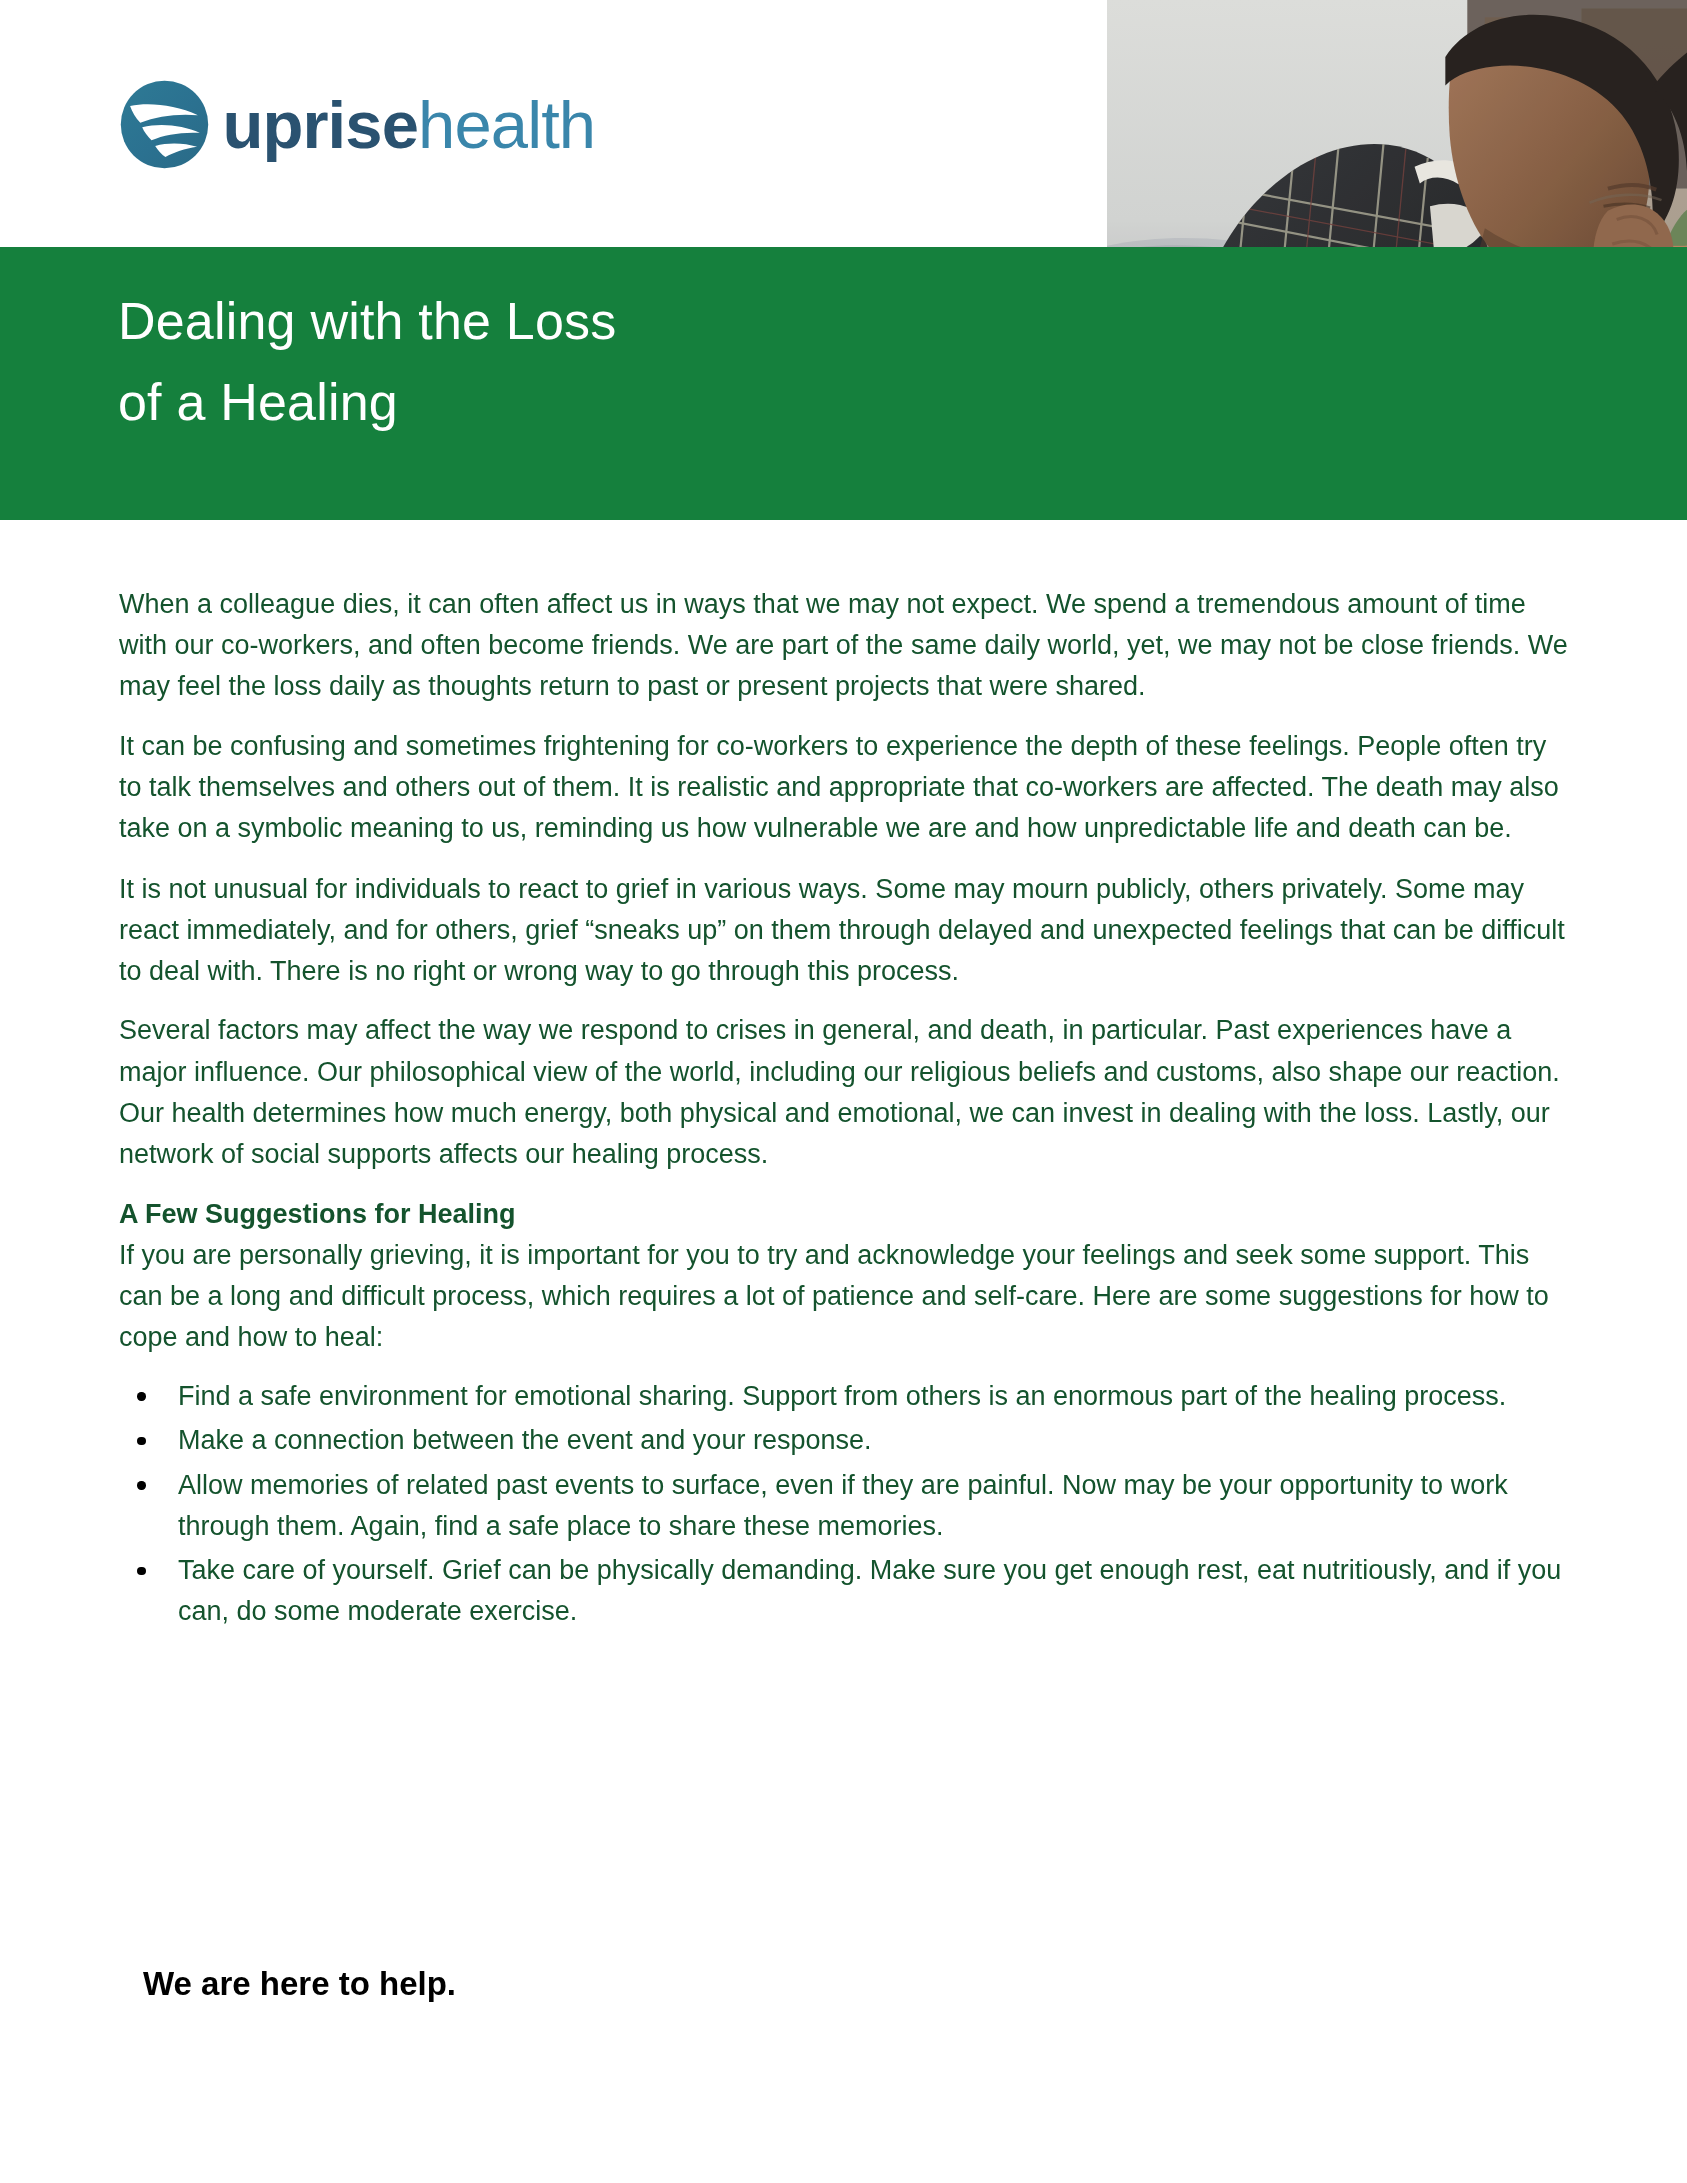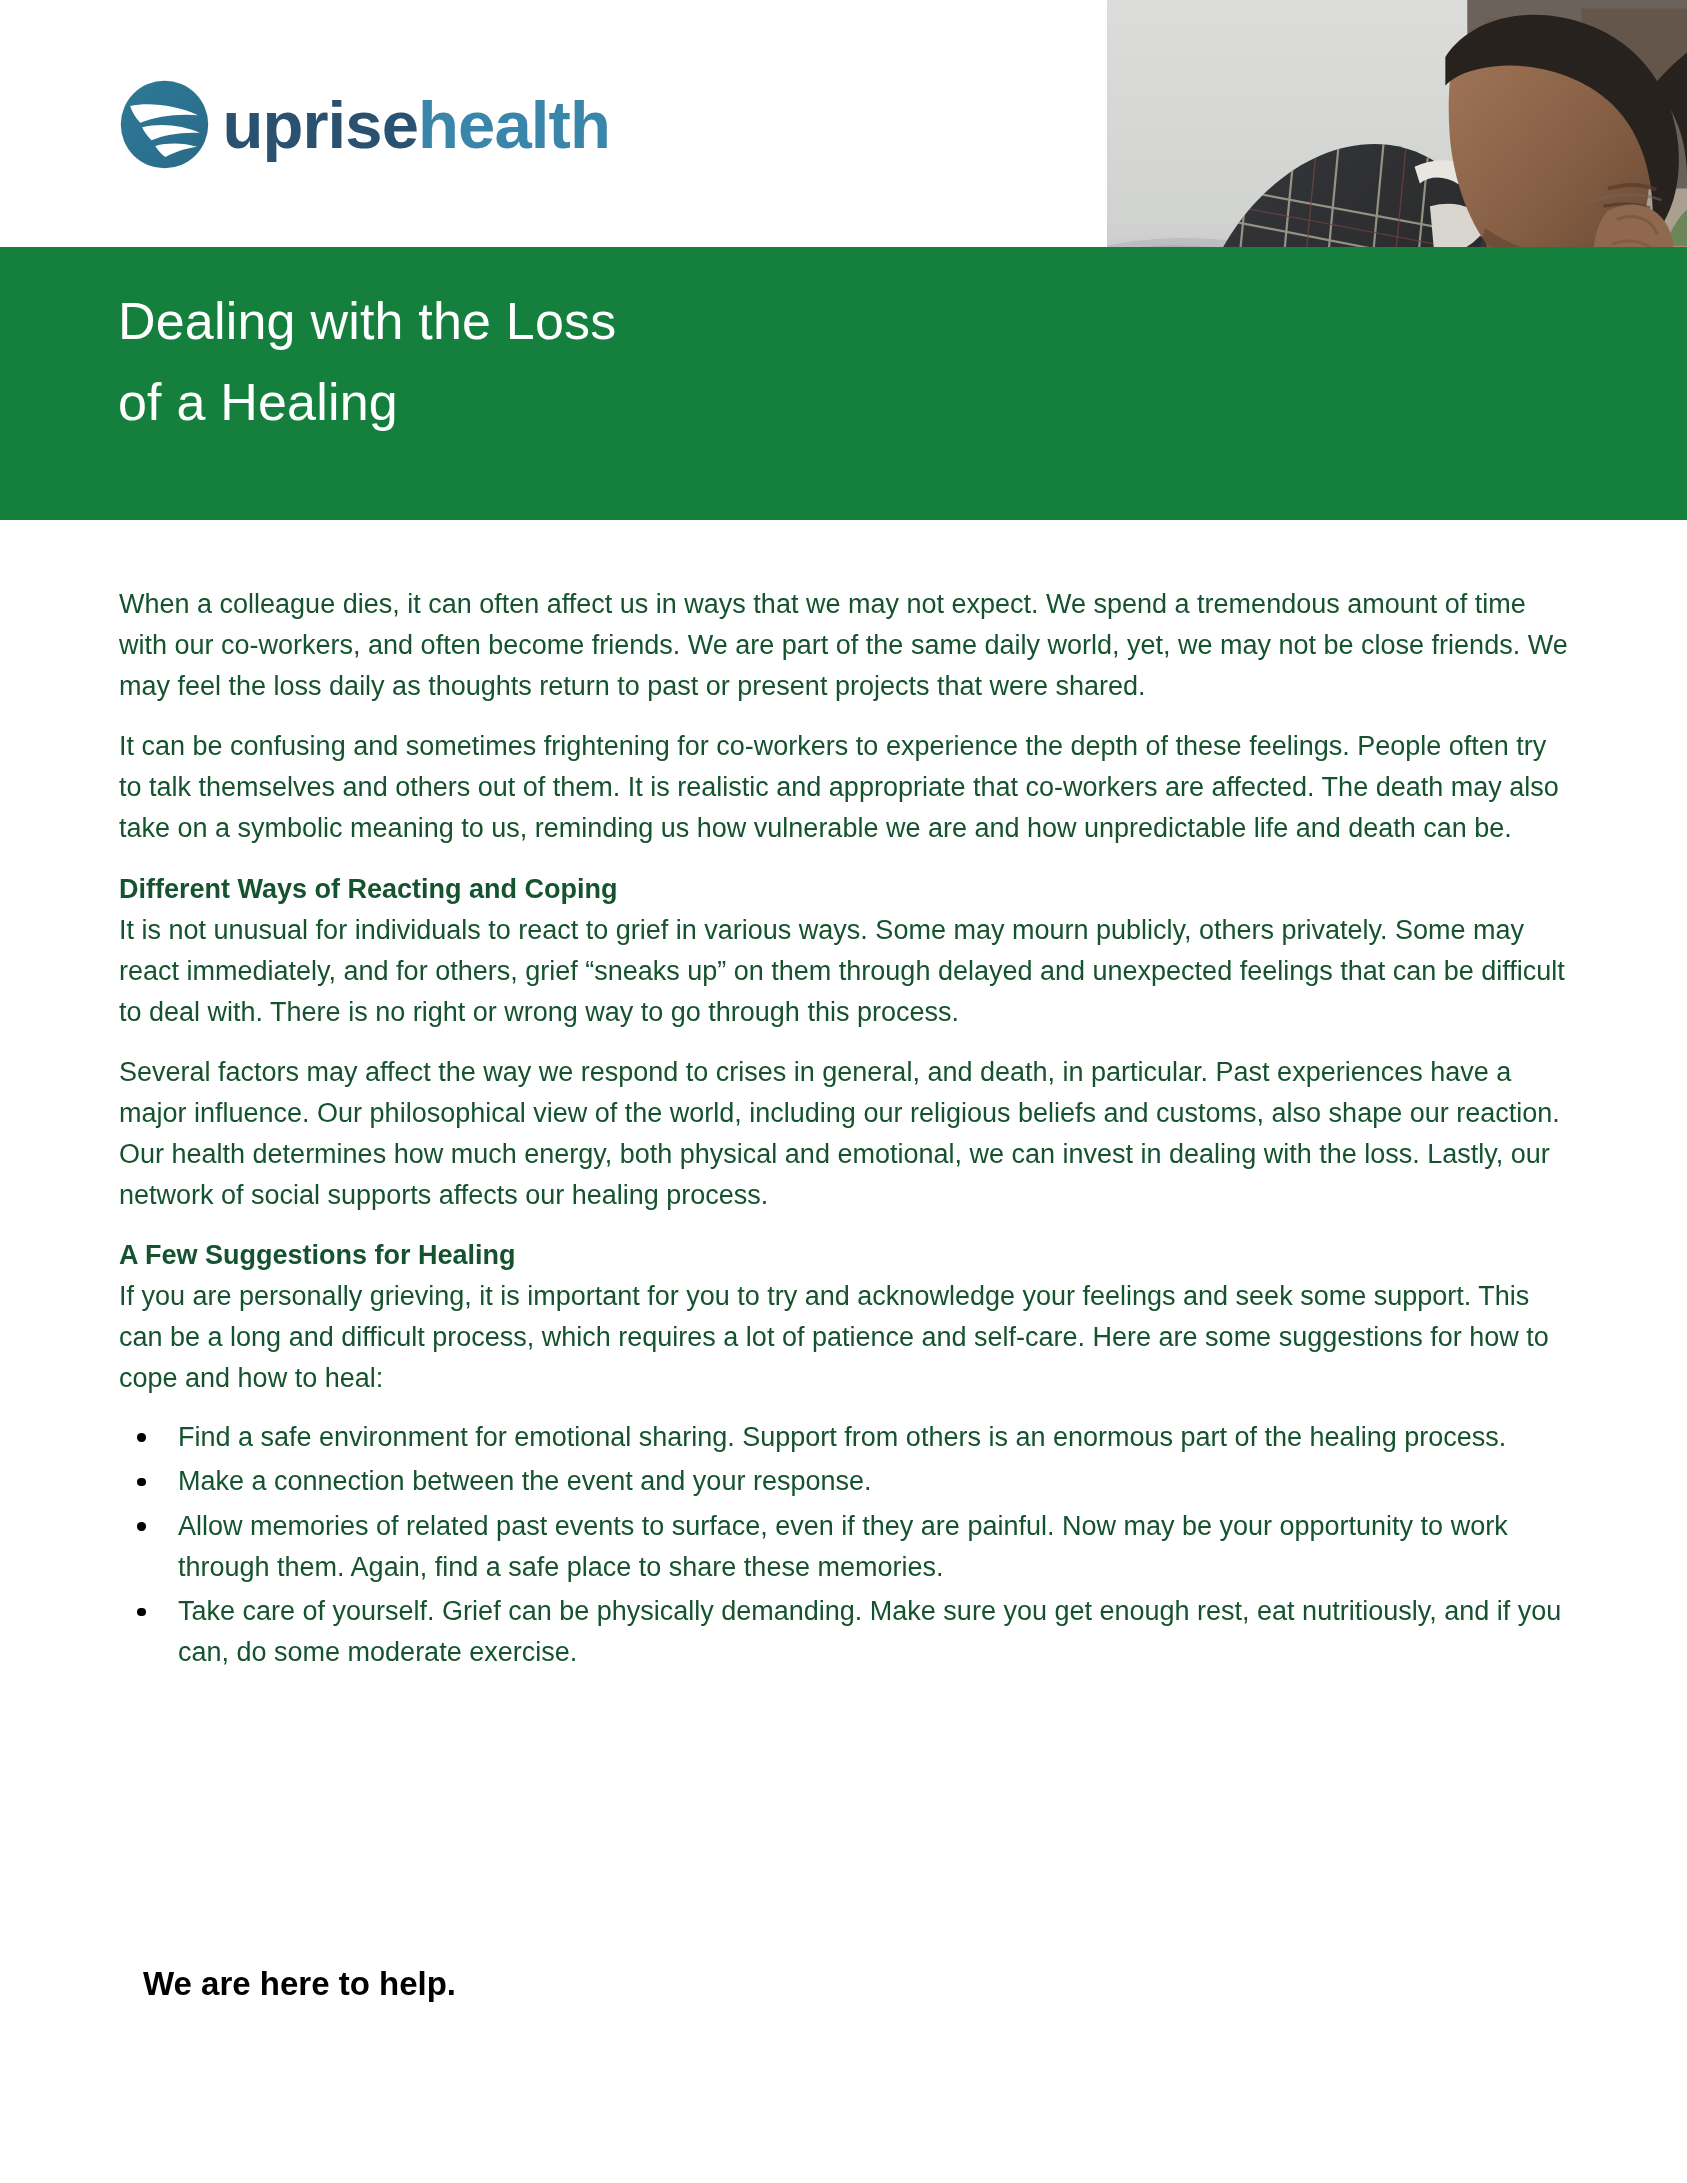--- a/index.html
+++ b/index.html
@@ -41,21 +41,21 @@
     font-size: 67px;
     line-height: 1;
     letter-spacing: -0.9px;
     white-space: nowrap;
   }
   .logo-uprise {
     font-weight: 700;
     color: #2A5270;
   }
   .logo-health {
-    font-weight: 700;
+    font-weight: 400;
     color: #3A86AB;
   }
 
   
   .hero-photo {
     position: absolute;
     left: 1107px;
     top: 0px;
     width: 580px;
     height: 460px;
@@ -306,21 +306,20 @@
       <span class="title-line">of a Healing</span>
     </div>
   </div>
 
   <div class="content">
 
     <p>When a colleague dies, it can often affect us in ways that we may not expect.  We spend a tremendous amount of time with our co-workers, and often become friends.  We are part of the same daily world, yet, we may not be close friends.  We may feel the loss daily as thoughts return to past or present projects that were shared.</p>
 
     <p>It can be confusing and sometimes frightening for co-workers to experience the depth of these feelings.  People often try to talk themselves and others out of them.  It is realistic and appropriate that co-workers are affected.  The death may also take on a symbolic meaning to us, reminding us how vulnerable we are and how unpredictable life and death can be.</p>
 
-    <h3>Different Ways of Reacting and Coping</h3>
     <p class="tight">It is not unusual for individuals to react to grief in various ways.   Some may mourn publicly, others privately.  Some may react immediately, and for others, grief “sneaks up” on them through delayed and unexpected feelings that can be difficult to deal with. There is no right or wrong way to go through this process.</p>
     <div style="height:16px"></div>
 
     <p>Several factors may affect the way we respond to crises in general, and death, in particular.  Past experiences have a major influence.  Our philosophical view of the world, including our religious beliefs and customs, also shape our reaction.  Our health determines how much energy, both physical and emotional, we can invest in dealing with the loss.  Lastly, our network of social supports affects our healing process.</p>
 
     <h3>A Few Suggestions for Healing</h3>
     <p class="tight">If you are personally grieving, it is important for you to try and acknowledge your feelings and seek some support. This can be a long and difficult process, which requires a lot of patience and self-care.  Here are some suggestions for how to cope and how to heal:</p>
 
     <ul class="bullet-list">
       <li>Find a safe environment for emotional sharing.  Support from others is an enormous part of the healing process.</li>

